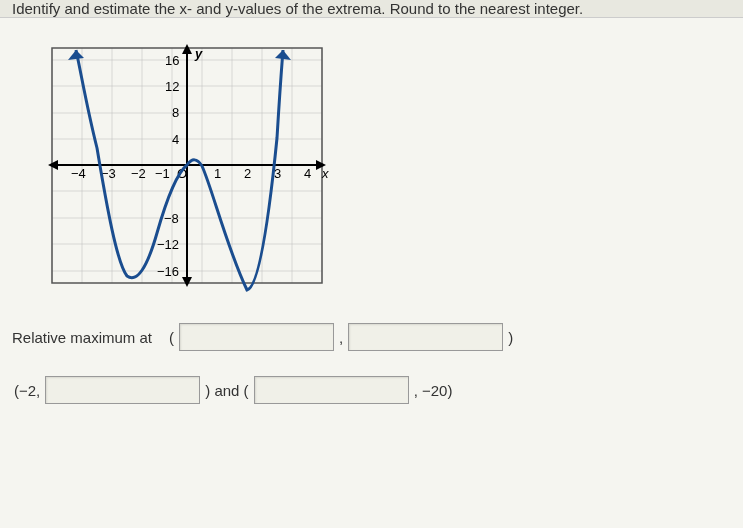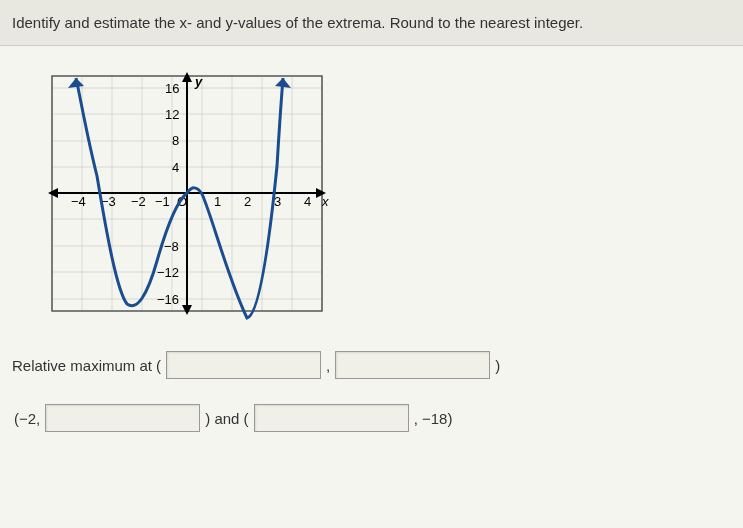--- a/index.html
+++ b/index.html
@@ -6,21 +6,21 @@
     body {
       font-family: Arial, sans-serif;
       background: #f5f5f0;
       width: 743px;
       height: 528px;
       padding: 0;
       position: relative;
     }
     .header {
       background: #e8e8e0;
-      padding: 14px 12px;
+      padding: 0 12px;
       border-bottom: 1px solid #ccc;
       font-size: 15px;
       color: #333;
     }
     .content {
       padding: 20px 12px;
     }
     .graph-container {
       width: 310px;
       height: 255px;
@@ -33,21 +33,21 @@
       height: 100%;
     }
     .answer-row {
       display: flex;
       align-items: center;
       margin-bottom: 25px;
       font-size: 15px;
       color: #333;
     }
     .answer-label {
-      margin-right: 2px;
+      margin-right: 15px;
     }
     .answer-input {
       border: 1px solid #999;
       background: #f0f0e8;
       width: 155px;
       height: 28px;
       padding: 3px 5px;
       font-size: 14px;
       margin: 0 3px;
       box-shadow: inset 1px 1px 2px rgba(0,0,0,0.1);
@@ -134,15 +134,15 @@
     <span class="comma">,</span>
     <input class="answer-input" type="text" value="" style="">
     <span class="paren">)</span>
   </div>
 
   <div class="answer-row">
     <span class="paren">(−2,</span>
     <input class="answer-input" type="text" value="" style="">
     <span class="andtext">) and (</span>
     <input class="answer-input" type="text" value="" style="">
-    <span class="paren">, −18)</span>
+    <span class="paren">, −20)</span>
   </div>
 </div>
 
 </body></html>

